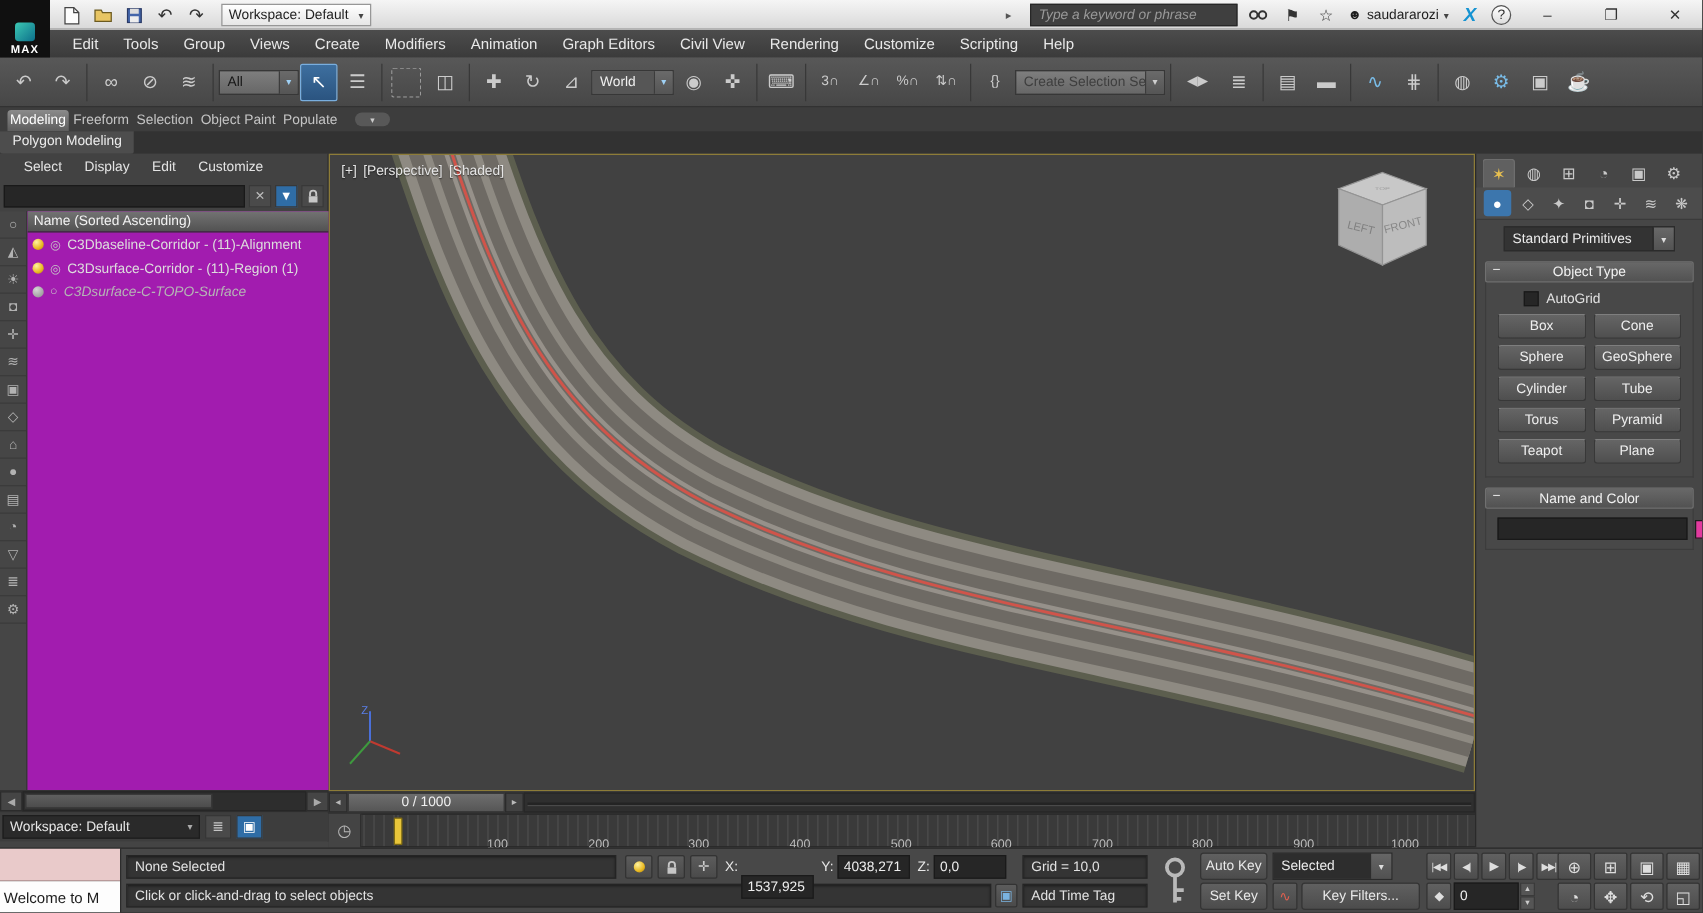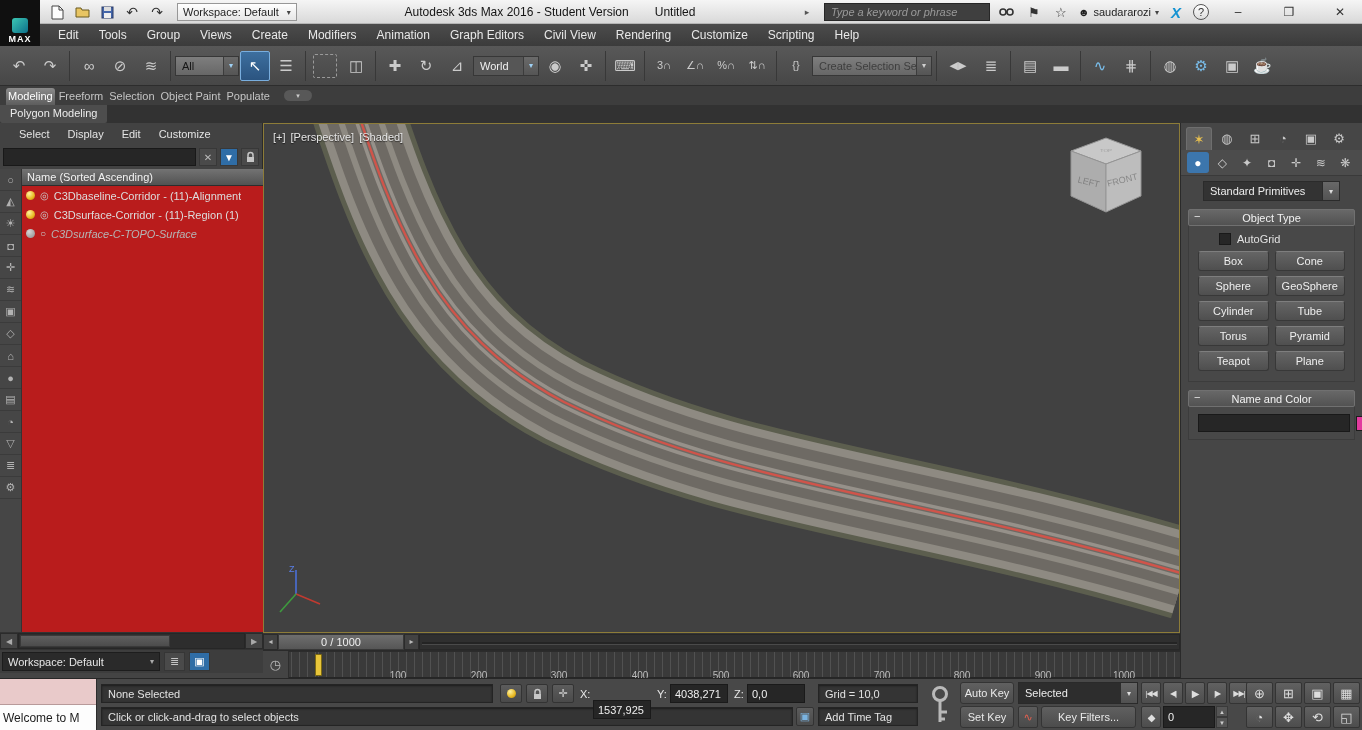--- a/index.html
+++ b/index.html
@@ -52,21 +52,21 @@
   
   .explorer{position:absolute;left:0;top:123px;width:263px;height:550px;background:#424242;border-right:1px solid #2a2a2a}
   .exp-menu{height:22px;display:flex;align-items:center;padding-left:10px}
   .exp-menu span{padding:0 9px;color:#e4e4e4;font-size:11px}
   .exp-search{height:24px;display:flex;align-items:center;gap:3px;padding:0 3px}
   .exp-search input{flex:1;height:18px;background:#262626;border:1px solid #191919;color:#eee;padding:0 4px;font-size:11px}
   .exp-ibtn{width:18px;height:18px;display:flex;align-items:center;justify-content:center;color:#bbb;font-size:10px;background:#4a4a4a;border:1px solid #383838}
   .exp-ibtn.blue{background:#2f6da6;color:#fff}
   .exp-strip{position:absolute;left:0;top:46px;width:22px;height:463px;background:#464646;border-right:1px solid #333;display:flex;flex-direction:column}
   .sbtn{width:21px;height:22px;display:flex;align-items:center;justify-content:center;color:#b2b2b2;font-size:11px;border-bottom:1px solid #3b3b3b}
-  .exp-body{position:absolute;left:22px;top:46px;width:241px;height:463px;background:#b91c1c;overflow:hidden}
+  .exp-body{position:absolute;left:22px;top:46px;width:241px;height:463px;background:#a21caf;overflow:hidden}
   .exp-header{height:17px;background:linear-gradient(#737373,#525252);border-bottom:1px solid #2d2d2d;color:#f2f2f2;display:flex;align-items:center;padding-left:5px;font-size:11px}
   .exp-row{height:19px;display:flex;align-items:center;gap:5px;padding-left:4px;color:#ddd;white-space:nowrap;font-size:11px}
   .bulb{width:9px;height:9px;border-radius:50%;background:radial-gradient(circle at 35% 30%,#fff3a0,#e8b820 60%,#a67a10);flex:none}
   .bulb.off{background:radial-gradient(circle at 35% 30%,#d6d6d6,#8a8a8a)}
   .obj-ico{color:#c9c9c9;font-size:10px;flex:none}
   .exp-row .lbl{overflow:hidden}
   .exp-row.ital .lbl{font-style:italic;color:#b5b5b5}
   .exp-hscroll{position:absolute;left:0;top:509px;width:263px;height:18px;background:#333;display:flex;align-items:center}
   .scr-arr{width:18px;height:16px;display:flex;align-items:center;justify-content:center;color:#aaa;font-size:8px;background:#454545;border:1px solid #2b2b2b}
   .scr-track{flex:1;height:16px;background:#2d2d2d;position:relative;border:1px solid #262626}
@@ -163,24 +163,20 @@
             <rect x="3" y="7" width="7" height="5" fill="#eee"></rect>
           </svg>
       </span>
       <span class="qbtn">↶</span>
       <span class="qbtn">↷</span>
       <span class="ws-dd">
         <span>Workspace: Default</span>
         <span class="arr">▾</span>
       </span>
     </div>
-    <div class="tb-title">
-      <span>Autodesk 3ds Max 2016 - Student Version</span>
-      <span>Untitled</span>
-    </div>
     <div class="tb-right">
       <span class="ic-sm" style="font-size:9px;color:#555">▸</span>
       <input class="searchbox" placeholder="Type a keyword or phrase" style="">
       <span class="ic-sm">
         <svg width="15" height="10" viewBox="0 0 15 10">
             <circle cx="4" cy="5" r="3" fill="none" stroke="#333" stroke-width="1.6"></circle>
             <circle cx="11" cy="5" r="3" fill="none" stroke="#333" stroke-width="1.6"></circle>
             <line x1="7" y1="5" x2="8" y2="5" stroke="#333" stroke-width="1.6"></line>
           </svg>
       </span>
@@ -509,21 +505,21 @@
       <svg width="26" height="40" viewBox="0 0 26 40">
         <circle cx="13" cy="9" r="6.5" fill="none" stroke="#b9b9b9" stroke-width="3"></circle>
         <line x1="13" y1="16" x2="13" y2="37" stroke="#b9b9b9" stroke-width="3"></line>
         <line x1="13" y1="27" x2="20" y2="27" stroke="#b9b9b9" stroke-width="3"></line>
         <line x1="13" y1="34" x2="18" y2="34" stroke="#b9b9b9" stroke-width="3"></line>
       </svg>
     </span>
     <span class="gbtn" style="left:960px;top:3px;width:54px;height:22px">Auto Key</span>
     <span class="gbtn" style="left:960px;top:27px;width:54px;height:22px">Set Key</span>
 
-    <span class="sdd" style="left:1018px;top:3px;width:120px;height:22px">
+    <span class="sdd" style="left:1018px;top:3px;width:96px;height:22px">
       <span class="val">Selected</span>
       <span class="darr">▾</span>
     </span>
     <span class="sibtn" style="left:1018px;top:27px;width:20px;height:22px;color:#e06050">∿</span>
     <span class="gbtn" style="left:1041px;top:27px;width:95px;height:22px">Key Filters...</span>
 
     <span class="pbtn" style="left:1141px;top:3px;width:20px;height:22px">|◀◀</span>
     <span class="pbtn" style="left:1163px;top:3px;width:20px;height:22px">◀|</span>
     <span class="pbtn" style="left:1185px;top:3px;width:20px;height:22px;font-size:10px">▶</span>
     <span class="pbtn" style="left:1207px;top:3px;width:20px;height:22px">|▶</span>

